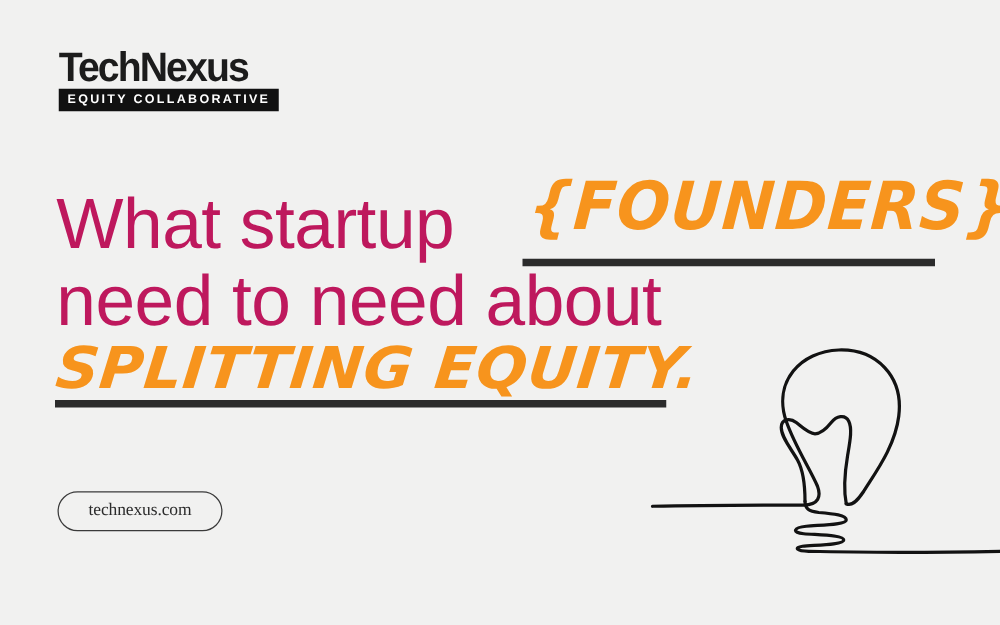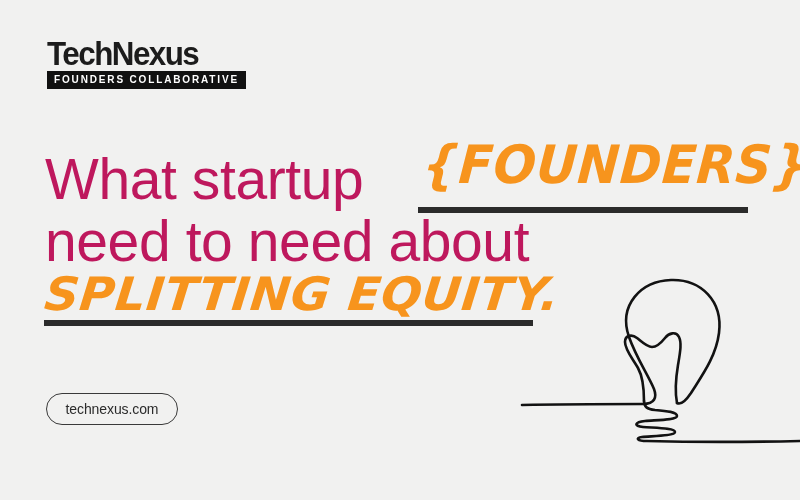--- a/index.html
+++ b/index.html
@@ -138,21 +138,21 @@
     gap: 16px;
     align-items: center;
   }
   .pill {
     border: 1.4px solid #3a3a3a;
     border-radius: 999px;
     height: 32px;
     display: flex;
     align-items: center;
     justify-content: center;
-    font-family: Liberation Sans, sans-serif;
+    font-family: Liberation Serif, serif;
     font-size: 14px;
     color: #2b2b2b;
     background: transparent;
     letter-spacing: -0.1px;
     box-sizing: border-box;
     text-align: right;
   }
   #pill-website { width: 132px; }
   #pill-hashtag { width: 270px; }
 
@@ -166,21 +166,21 @@
   }
 </style>
 </head>
 <body>
 
 <div id="canvas">
 
   <div class="logo-block">
     <div class="logo-wordmark">TechNexus</div>
     <div class="logo-bar">
-      <div class="logo-sub">FOUNDERS COLLABORATIVE</div>
+      <div class="logo-sub">EQUITY COLLABORATIVE</div>
     </div>
   </div>
 
   <div class="headline">
 
     <div class="hl-line hl-line1">
       <span class="hl-plain">What startup</span>
       <span class="brush brush-founders">{FOUNDERS}</span>
     </div>
 

